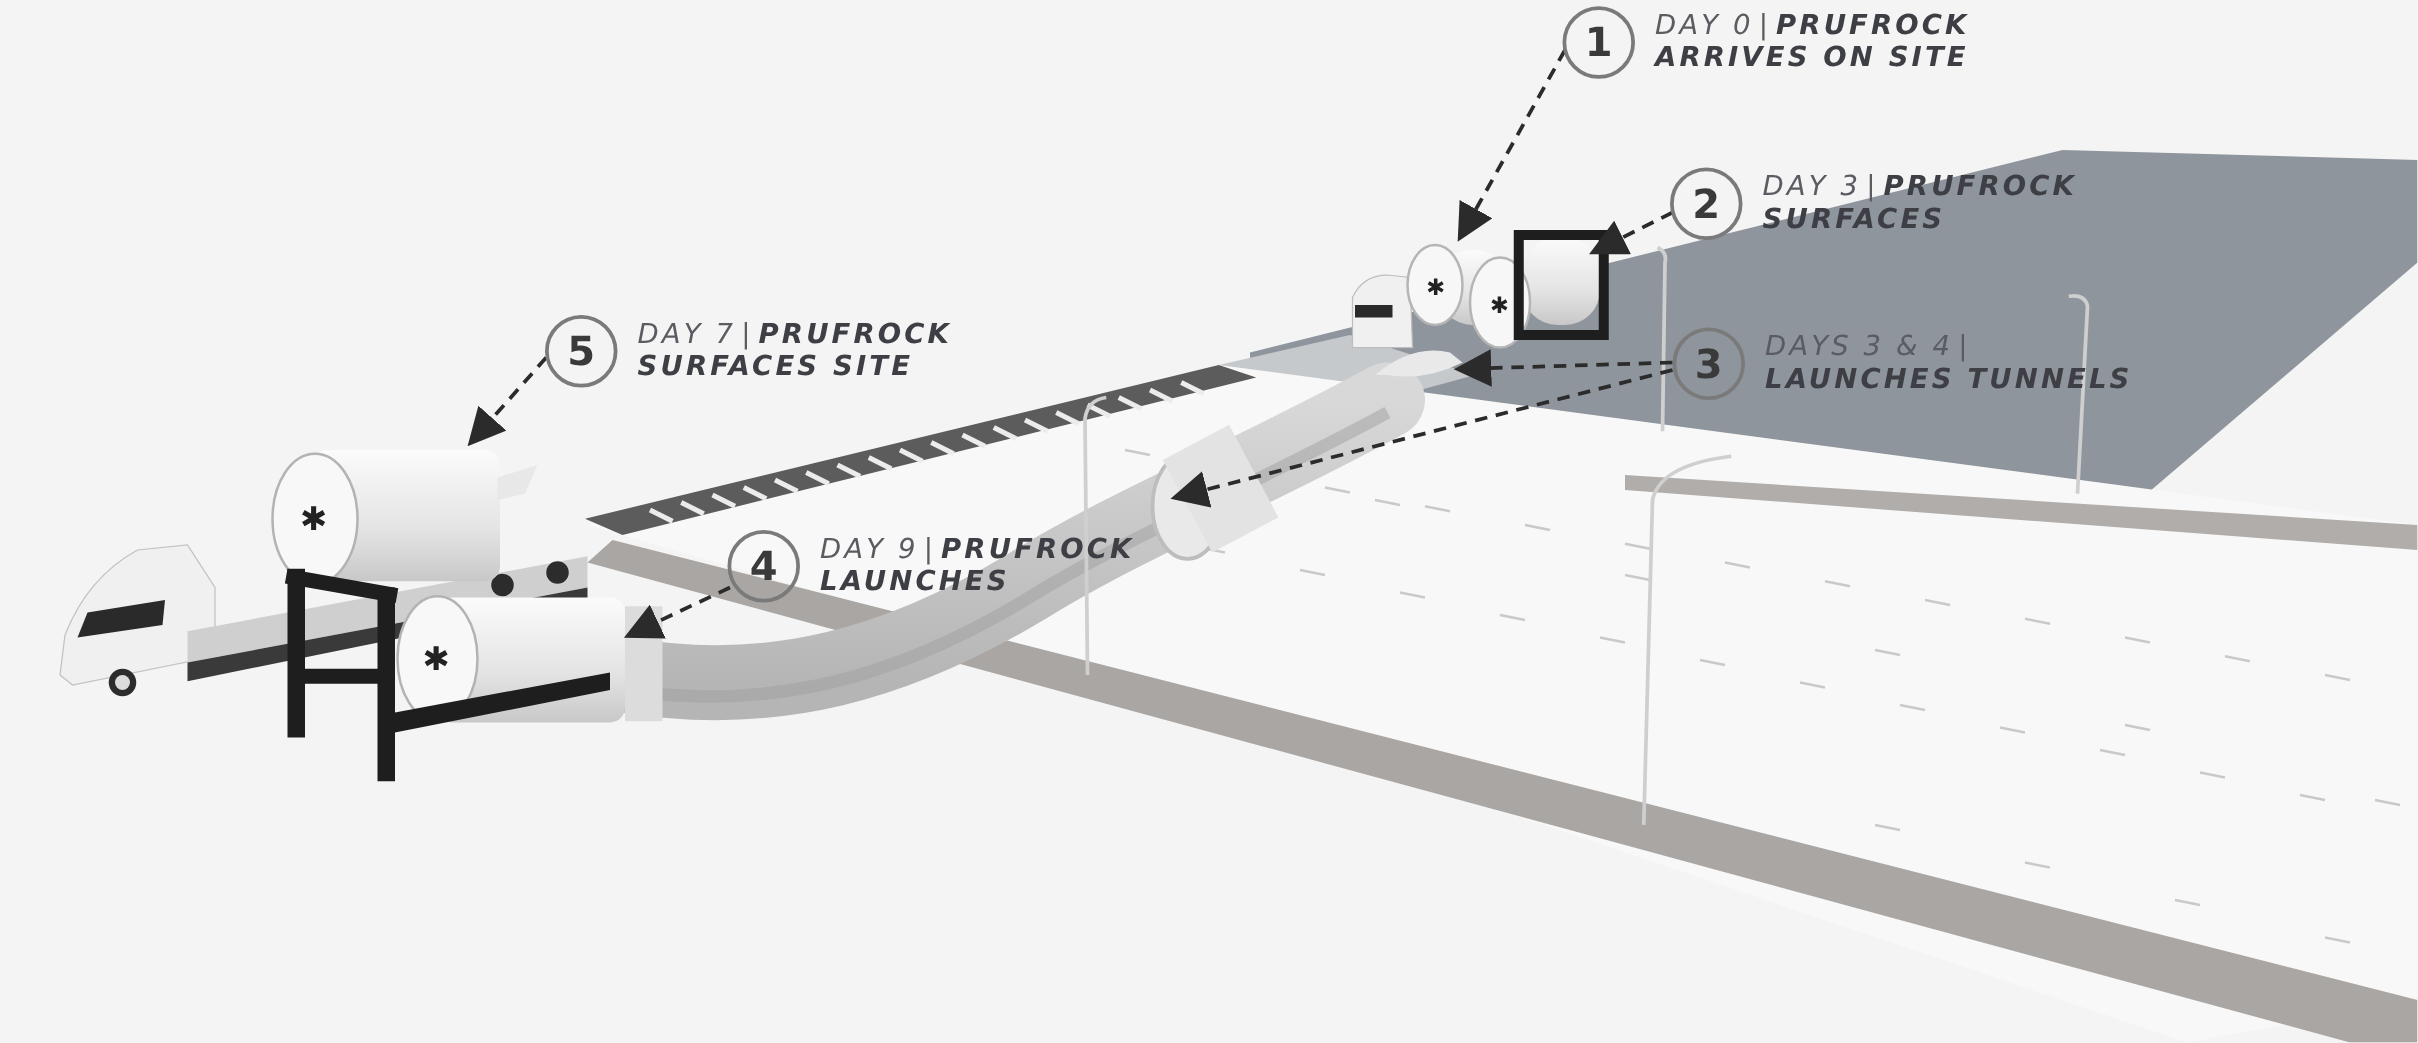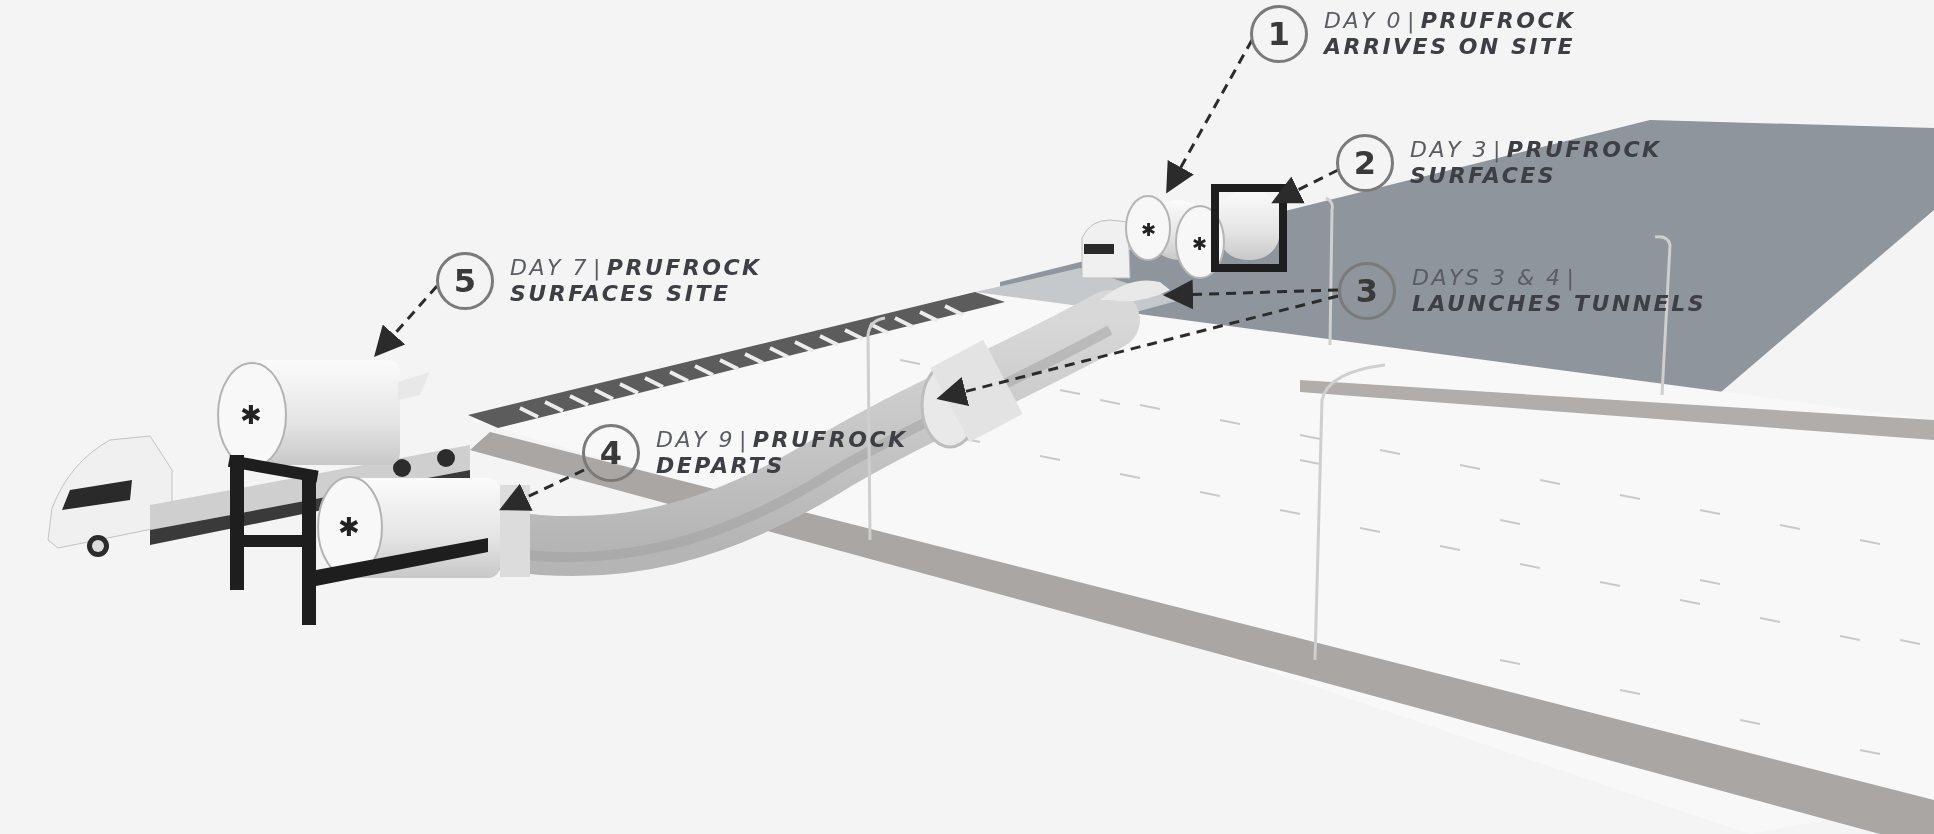--- a/index.html
+++ b/index.html
@@ -193,21 +193,21 @@
   <div class="label">
     <span class="light">DAYS 3 &amp; 4</span><span class="sep">|</span><span class="bold"></span>
     <span class="line2">LAUNCHES TUNNELS</span>
   </div>
 </div>
 
 <div class="step" style="left:582px; top:424px;">
   <div class="badge">4</div>
   <div class="label">
     <span class="light">DAY 9</span><span class="sep">|</span><span class="bold">PRUFROCK</span>
-    <span class="line2">DEPARTS</span>
+    <span class="line2">LAUNCHES</span>
   </div>
 </div>
 
 <div class="step" style="left:436px; top:252px;">
   <div class="badge">5</div>
   <div class="label">
     <span class="light">DAY 7</span><span class="sep">|</span><span class="bold">PRUFROCK</span>
     <span class="line2">SURFACES SITE</span>
   </div>
 </div>

